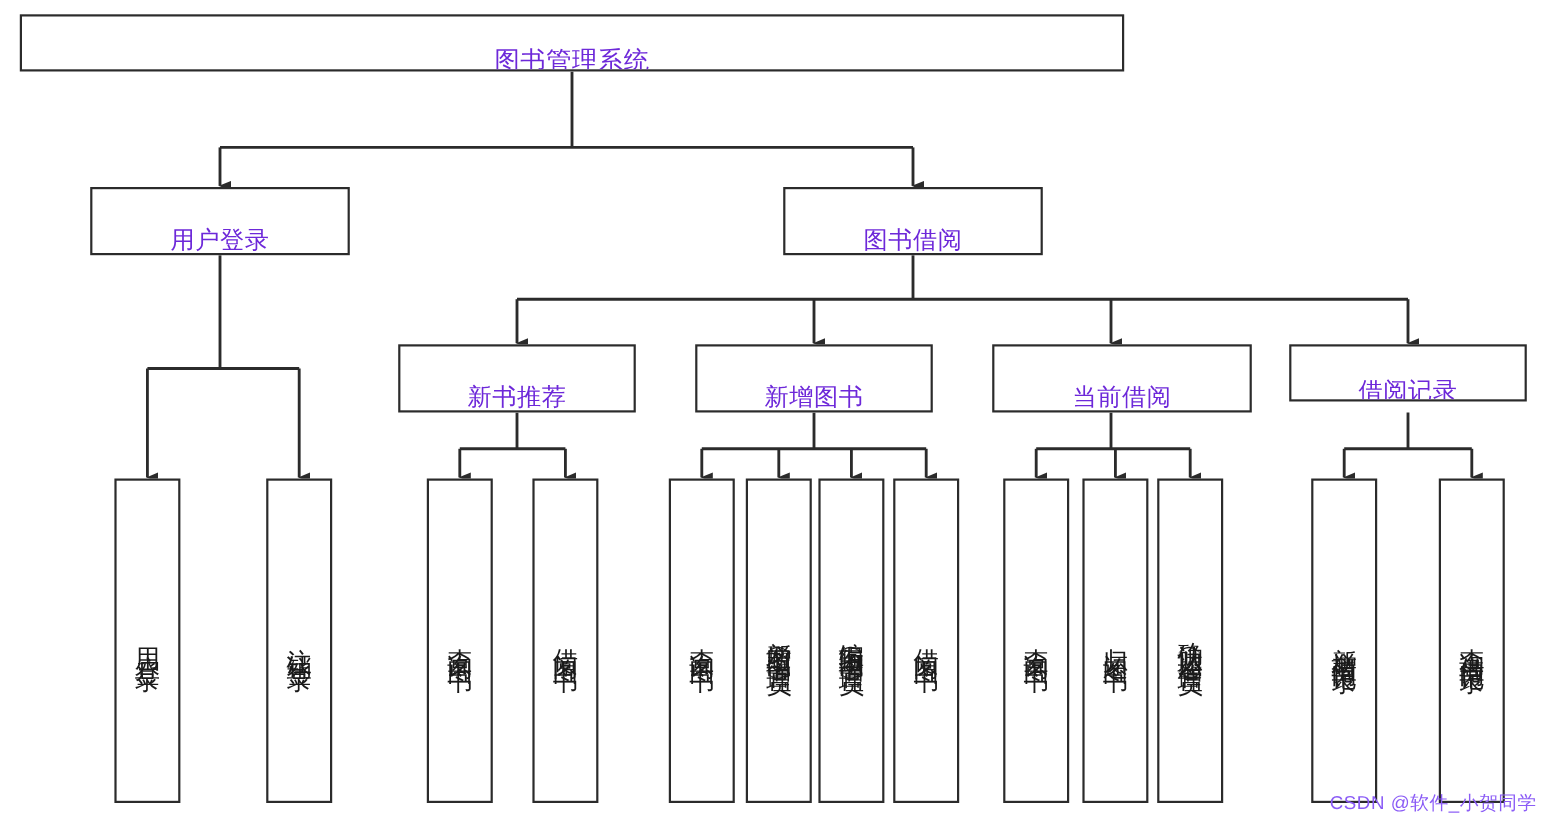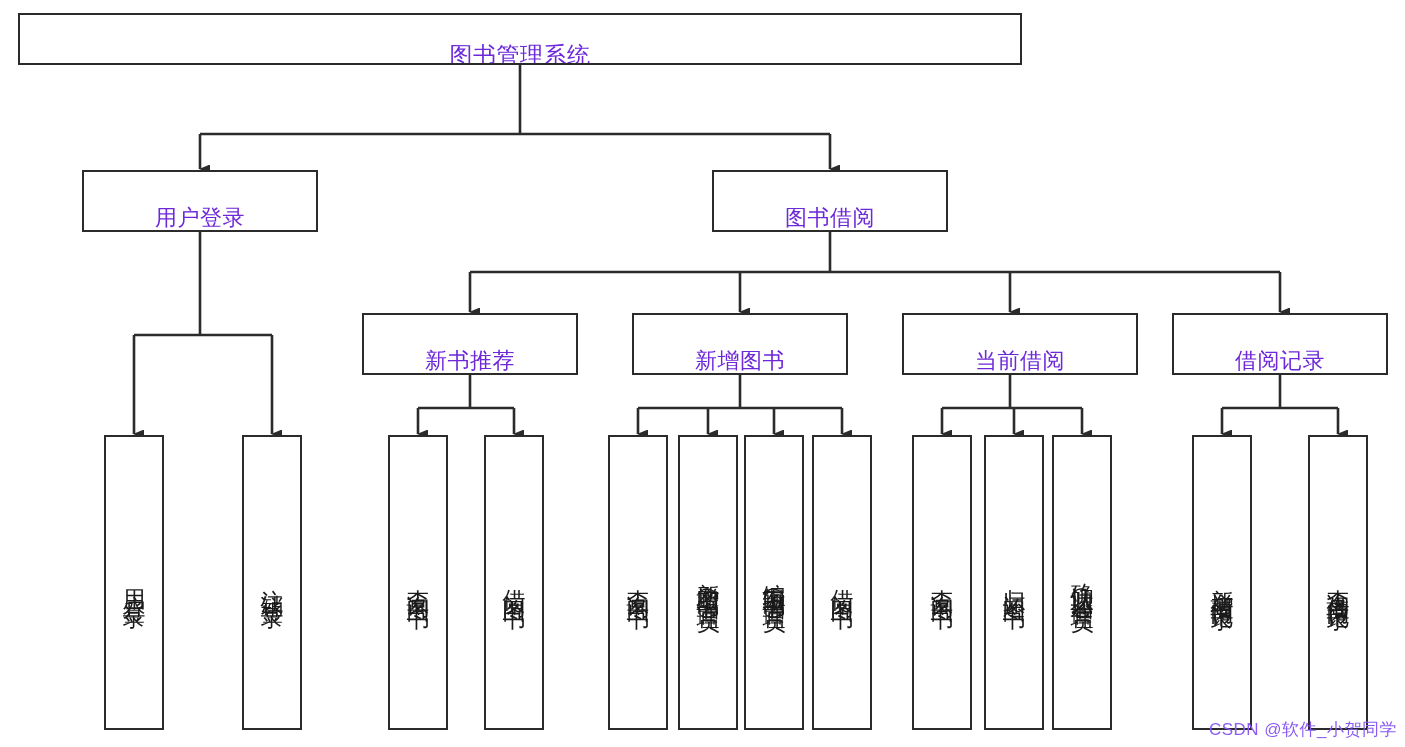--- a/index.html
+++ b/index.html
@@ -137,21 +137,21 @@
 
   <div class="node-box level3" style="left: 362px; top: 313px; width: 216px; height: 62px;">
     <span class="node-label-h">新书推荐</span>
   </div>
   <div class="node-box level3" style="left: 632px; top: 313px; width: 216px; height: 62px;">
     <span class="node-label-h">新增图书</span>
   </div>
   <div class="node-box level3" style="left: 902px; top: 313px; width: 236px; height: 62px;">
     <span class="node-label-h">当前借阅</span>
   </div>
-  <div class="node-box level3" style="left: 1172px; top: 313px; width: 216px; height: 62px;">
+  <div class="node-box level3" style="left: 1172px; top: 313px; width: 216px; height: 52px;">
     <span class="node-label-h">借阅记录</span>
   </div>
 
   <div class="node-box leaf" style="left: 104px; top: 435px; width: 60px; height: 295px;">
     <span class="node-label-v">用户登录</span>
   </div>
   <div class="node-box leaf" style="left: 242px; top: 435px; width: 60px; height: 295px;">
     <span class="node-label-v">注销登录</span>
   </div>
   <div class="node-box leaf" style="left: 388px; top: 435px; width: 60px; height: 295px;">

